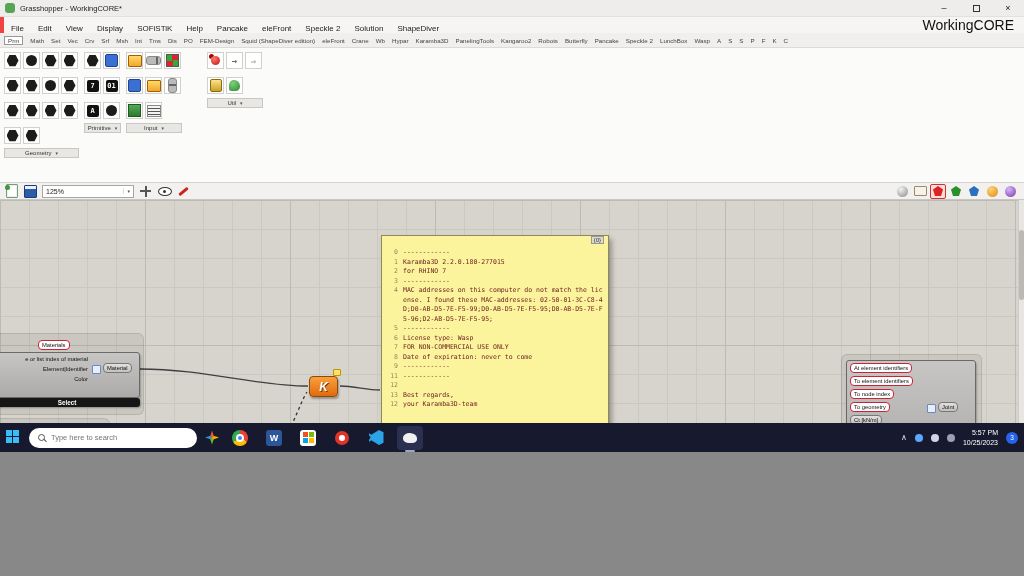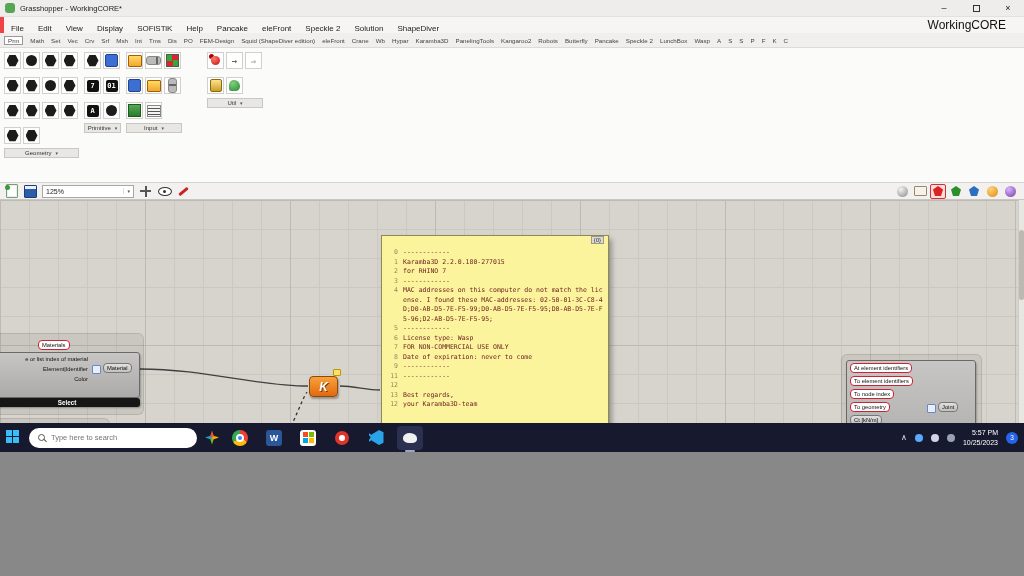--- a/index.html
+++ b/index.html
@@ -10,21 +10,21 @@
   .titlebar{position:absolute;top:0;left:0;right:0;height:17px;background:#efedeb;display:flex;align-items:center;border-bottom:1px solid #e3e1df}
   .app-ico{width:10px;height:10px;margin:0 5px;background:#57a557;border-radius:3px}
   .title{font-size:7.5px;color:#222}
   .wincontrols{margin-left:auto;display:flex;height:100%}
   .wbtn{width:32px;height:100%;display:flex;align-items:center;justify-content:center;font-size:9px;color:#222}
   .wbtn .sq{width:7px;height:7px;border:1px solid #333}
 
   
   .menubar{position:absolute;top:17px;left:4px;right:0;height:16px;background:#f6f5f3;display:flex;align-items:flex-end;font-size:8px;color:#222}
   .menu-item{padding:0 7px}
-  .menu-right{margin-left:auto;padding-right:18px;font-size:12px;color:#111}
+  .menu-right{margin-left:auto;padding-right:10px;font-size:14px;color:#111}
 
   
   .tabbar{position:absolute;top:33px;left:0;right:0;height:15px;background:#f0efed;border-bottom:1px solid #dddbd7;display:flex;align-items:center;font-size:6.2px;color:#444;padding-left:4px;gap:7px;white-space:nowrap;overflow:hidden}
   .tab{flex:none}
   .tab.sel{background:#fff;border:1px solid #999;padding:0 3px}
 
   
   .palette{position:absolute;top:48px;left:0;right:0;height:135px;background:#fbfbfa;border-bottom:1px solid #d5d3cf;display:flex;align-items:flex-start;padding:4px 0 0 4px;gap:5px}
   .pgroup{display:flex;flex-direction:column}
   .pgroup.gap{margin-left:20px}

